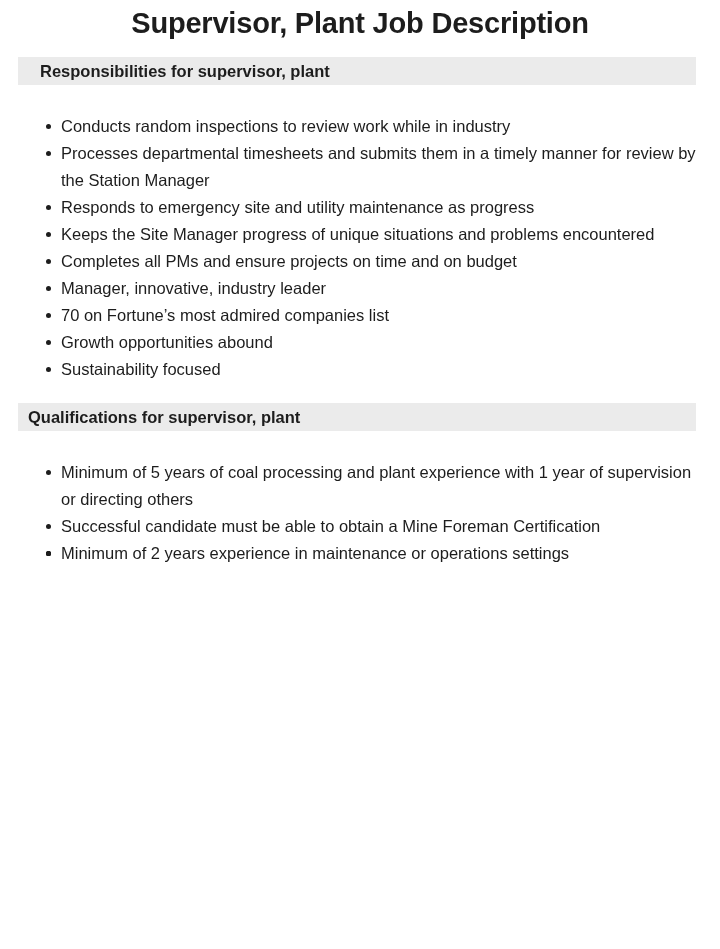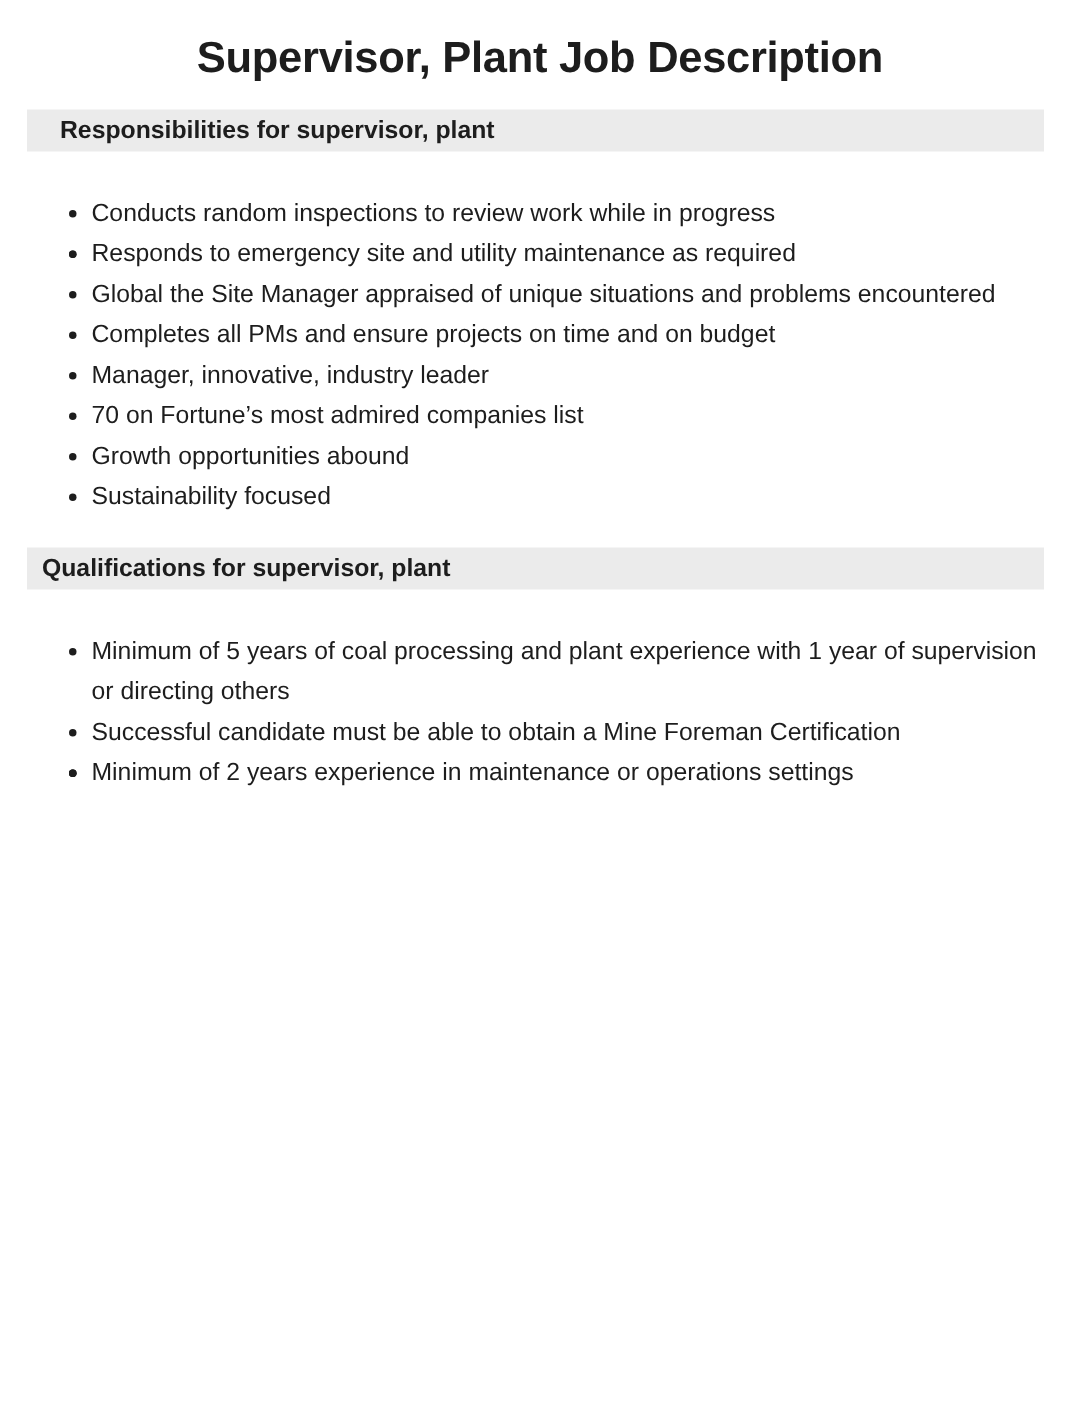--- a/index.html
+++ b/index.html
@@ -13,21 +13,21 @@
     background: #ffffff;
     color: #1d1d1d;
     font-family: "Liberation Sans", "DejaVu Sans", sans-serif;
     overflow: hidden;
     box-sizing: border-box;
   }
   .title {
     font-size: 29px;
     font-weight: 700;
     text-align: center;
-    margin: 16px;
+    margin: 0;
     padding-top: 7px;
     letter-spacing: -0.2px;
   }
   .intro {
     font-size: 16.5px;
     line-height: 27px;
     margin: 21px 26px 0 20px;
   }
   .section-header {
     background: #ebebeb;
@@ -69,24 +69,24 @@
 <div class="page">
 
   <h1 class="title">Supervisor, Plant Job Description</h1>
 
 
   <div class="section-header">
     <span class="heading">Responsibilities for supervisor, plant</span>
   </div>
 
   <ul class="bullet-list">
-    <li><span class="bullet-dot"></span><span>Conducts random inspections to review work while in progress</span></li>
-    <li><span class="bullet-dot"></span></li>
-    <li><span class="bullet-dot"></span><span>Responds to emergency site and utility maintenance as required</span></li>
-    <li><span class="bullet-dot"></span><span>Global the Site Manager appraised of unique situations and problems encountered</span></li>
+    <li><span class="bullet-dot"></span><span>Conducts random inspections to review work while in industry</span></li>
+    <li><span class="bullet-dot"></span><span>Processes departmental timesheets and submits them in a timely manner for review by the Station Manager</span></li>
+    <li><span class="bullet-dot"></span><span>Responds to emergency site and utility maintenance as progress</span></li>
+    <li><span class="bullet-dot"></span><span>Keeps the Site Manager progress of unique situations and problems encountered</span></li>
     <li><span class="bullet-dot"></span><span>Completes all PMs and ensure projects on time and on budget</span></li>
     <li><span class="bullet-dot"></span><span>Manager, innovative, industry leader</span></li>
     <li><span class="bullet-dot"></span><span>70 on Fortune’s most admired companies list</span></li>
     <li><span class="bullet-dot"></span><span>Growth opportunities abound</span></li>
     <li><span class="bullet-dot"></span><span>Sustainability focused</span></li>
   </ul>
 
   <div class="section-header" style="margin-top:20px;padding-left:10px;">
     <span class="heading">Qualifications for supervisor, plant</span>
   </div>

